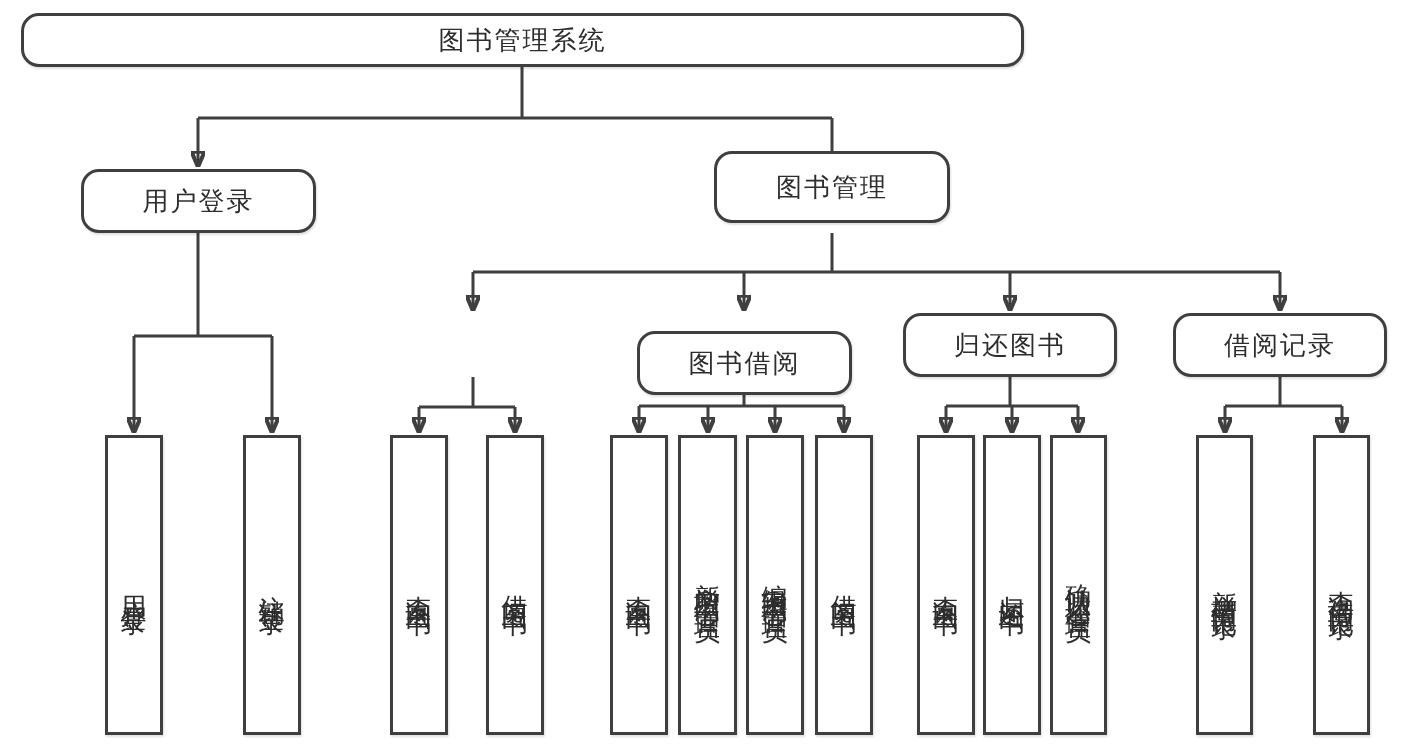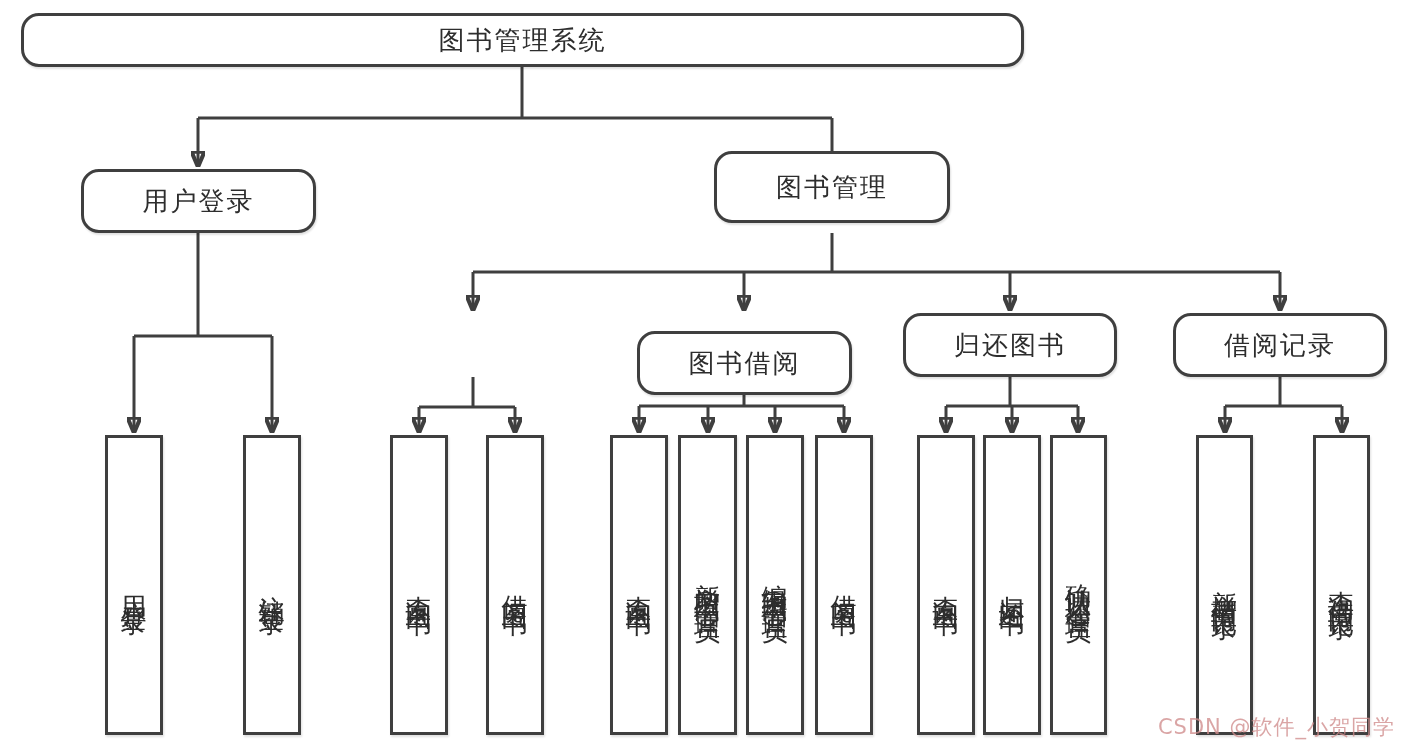--- a/index.html
+++ b/index.html
@@ -122,15 +122,14 @@
   <div class="box v" style="left:746px; top:435px; width:58px; height:300px;">编辑图书（管理员）</div>
   <div class="box v" style="left:815px; top:435px; width:58px; height:300px;">借阅图书</div>
 
   <div class="box v" style="left:917px; top:435px; width:58px; height:300px;">查询图书</div>
   <div class="box v" style="left:983px; top:435px; width:58px; height:300px;">归还图书</div>
   <div class="box v" style="left:1050px; top:435px; width:57px; height:300px;">确认归还（管理员）</div>
 
   <div class="box v" style="left:1196px; top:435px; width:57px; height:300px;">新增借阅记录</div>
   <div class="box v" style="left:1313px; top:435px; width:57px; height:300px;">查询借阅记录</div>
 
-  <div class="watermark">CSDN @软件_小贺同学</div>
 
 </div>
 
 </body></html>

